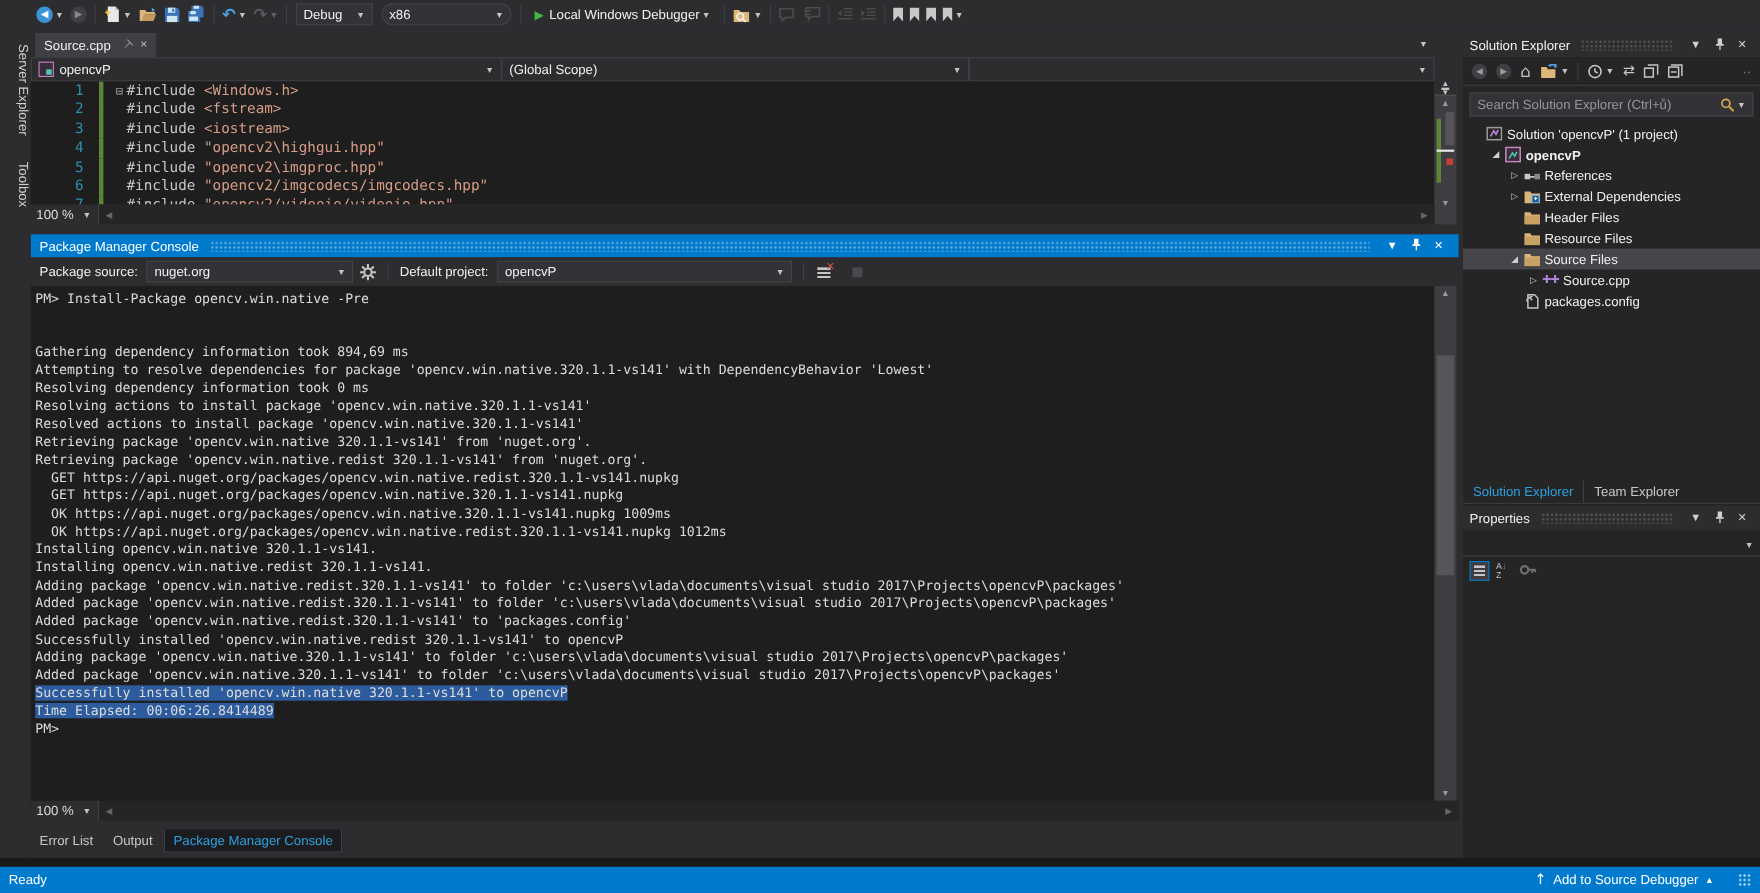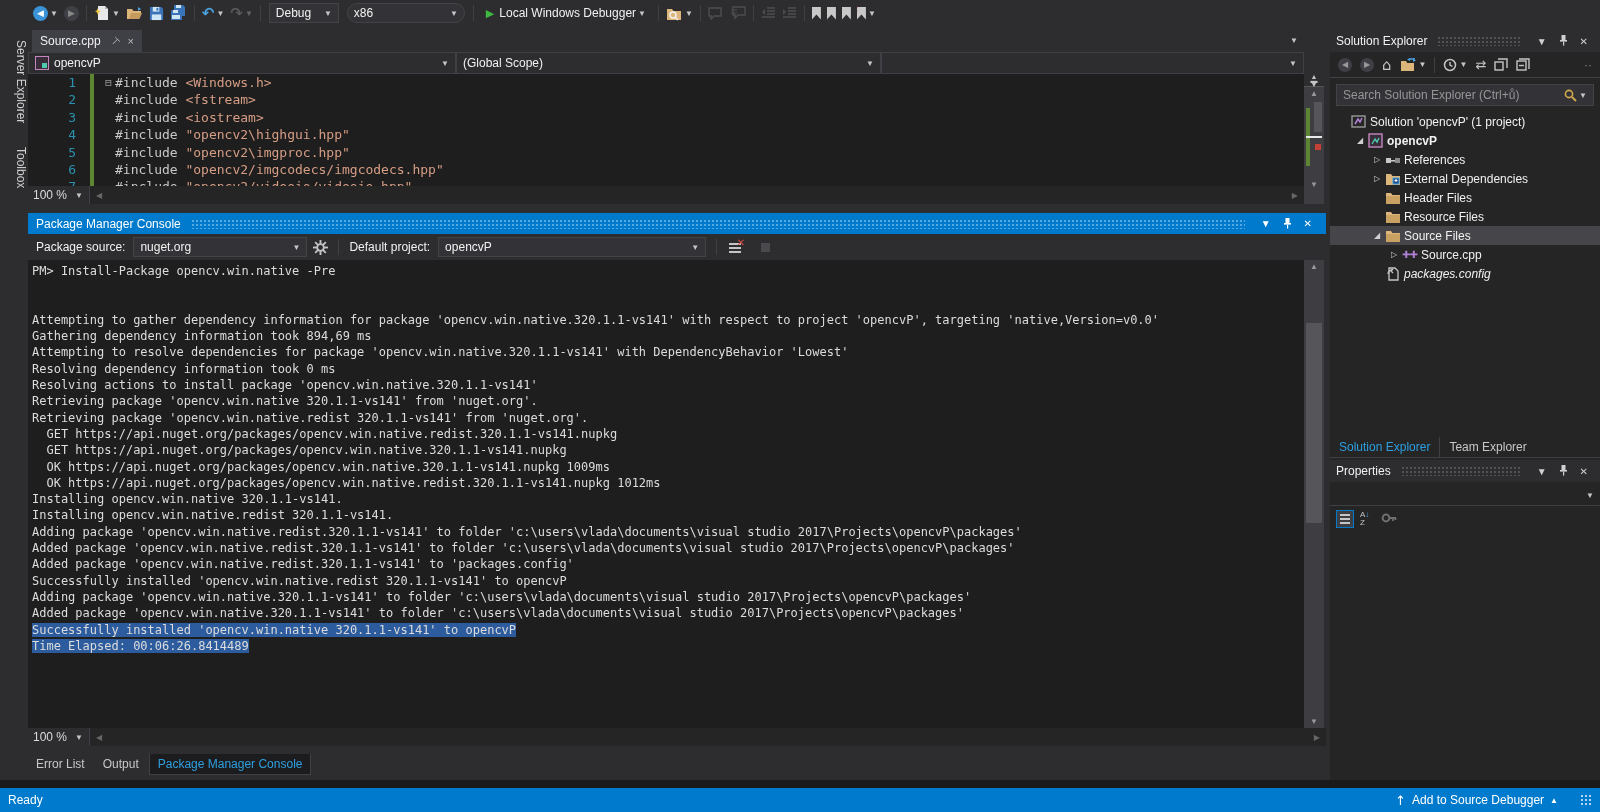--- a/index.html
+++ b/index.html
@@ -360,21 +360,21 @@
           <rect x="2.5" y="1" width="4" height="5" fill="#fff"></rect>
           <rect x="1" y="6" width="7" height="1.6" fill="#fff"></rect>
           <rect x="4" y="7.6" width="1.2" height="4" fill="#fff"></rect>
         </svg>
     </span>
     <span class="title-btn">✕</span>
   </div>
 
   <div id="pmc-toolbar">
     <span class="lbl">Package source:</span>
-    <div class="combo" style="width:174px;">
+    <div class="combo" style="width:188px;">
       <span>nuget.org</span>
       <span class="caret">▼</span>
     </div>
     <svg class="gear-svg" width="15" height="15" viewBox="0 0 16 16">
       <g fill="#c5c5c5">
         <rect x="7" y="0" width="2" height="4"></rect>
           <rect x="7" y="12" width="2" height="4"></rect>
         <rect x="0" y="7" width="4" height="2"></rect>
           <rect x="12" y="7" width="4" height="2"></rect>
         <rect x="7" y="0" width="2" height="4" transform="rotate(45 8 8)"></rect>
@@ -395,41 +395,42 @@
       <div class="bars"></div>
       <span class="rx">✕</span>
     </div>
     <div class="stop-ico"></div>
   </div>
 
   <div id="console">
       <div class="con-line"><span>PM&gt; Install-Package opencv.win.native -Pre</span></div>
       <div class="con-line"><span> </span></div>
       <div class="con-line"><span> </span></div>
-      <div class="con-line"><span>Attempting to gather dependency information for package 'opencv.win.native.320.1.1-vs141' with respect to project 'opencvP', targeting 'native,Version=v0.0'</span></div>
       <div class="con-line"><span>Gathering dependency information took 894,69 ms</span></div>
       <div class="con-line"><span>Attempting to resolve dependencies for package 'opencv.win.native.320.1.1-vs141' with DependencyBehavior 'Lowest'</span></div>
       <div class="con-line"><span>Resolving dependency information took 0 ms</span></div>
       <div class="con-line"><span>Resolving actions to install package 'opencv.win.native.320.1.1-vs141'</span></div>
+      <div class="con-line"><span>Resolved actions to install package 'opencv.win.native.320.1.1-vs141'</span></div>
       <div class="con-line"><span>Retrieving package 'opencv.win.native 320.1.1-vs141' from 'nuget.org'.</span></div>
       <div class="con-line"><span>Retrieving package 'opencv.win.native.redist 320.1.1-vs141' from 'nuget.org'.</span></div>
       <div class="con-line"><span>  GET https://api.nuget.org/packages/opencv.win.native.redist.320.1.1-vs141.nupkg</span></div>
       <div class="con-line"><span>  GET https://api.nuget.org/packages/opencv.win.native.320.1.1-vs141.nupkg</span></div>
       <div class="con-line"><span>  OK https://api.nuget.org/packages/opencv.win.native.320.1.1-vs141.nupkg 1009ms</span></div>
       <div class="con-line"><span>  OK https://api.nuget.org/packages/opencv.win.native.redist.320.1.1-vs141.nupkg 1012ms</span></div>
       <div class="con-line"><span>Installing opencv.win.native 320.1.1-vs141.</span></div>
       <div class="con-line"><span>Installing opencv.win.native.redist 320.1.1-vs141.</span></div>
       <div class="con-line"><span>Adding package 'opencv.win.native.redist.320.1.1-vs141' to folder 'c:\users\vlada\documents\visual studio 2017\Projects\opencvP\packages'</span></div>
       <div class="con-line"><span>Added package 'opencv.win.native.redist.320.1.1-vs141' to folder 'c:\users\vlada\documents\visual studio 2017\Projects\opencvP\packages'</span></div>
       <div class="con-line"><span>Added package 'opencv.win.native.redist.320.1.1-vs141' to 'packages.config'</span></div>
       <div class="con-line"><span>Successfully installed 'opencv.win.native.redist 320.1.1-vs141' to opencvP</span></div>
       <div class="con-line"><span>Adding package 'opencv.win.native.320.1.1-vs141' to folder 'c:\users\vlada\documents\visual studio 2017\Projects\opencvP\packages'</span></div>
       <div class="con-line"><span>Added package 'opencv.win.native.320.1.1-vs141' to folder 'c:\users\vlada\documents\visual studio 2017\Projects\opencvP\packages'</span></div>
       <div class="con-line"><span class="hl">Successfully installed 'opencv.win.native 320.1.1-vs141' to opencvP</span></div>
       <div class="con-line"><span class="hl">Time Elapsed: 00:06:26.8414489</span></div>
+      <div class="con-line"><span>PM&gt; </span></div>
     </div>
 
   <div id="con-vscroll">
     <div class="sb-arrow">▲</div>
     <div id="con-track">
       <div id="con-thumb"></div>
     </div>
     <div class="sb-arrow">▼</div>
   </div>
 
@@ -582,21 +583,21 @@
           </span>
           <span class="tree-lbl">Source Files</span>
         </div>
         <div class="tree-row" style="padding-left: 57px;">
           <span class="tw">▷</span>
           <span class="tree-ico">
             <span class="cpp-g">✚✚</span>
           </span>
           <span class="tree-lbl">Source.cpp</span>
         </div>
-        <div class="tree-row" style="padding-left: 40px; font-style: italic;">
+        <div class="tree-row" style="padding-left: 40px;">
           <span class="tw"></span>
           <span class="tree-ico">
             <svg width="14" height="15" viewBox="0 0 14 15">
               <path d="M3 2h6l3 3v9H3z" fill="none" stroke="#c8c8c8" stroke-width="1.3"></path>
               <path d="M2 8c0-3 2-4 4-4" fill="none" stroke="#c8c8c8" stroke-width="1.3"></path>
               <path d="M7 3L5 5l2 2" fill="none" stroke="#c8c8c8" stroke-width="1.3"></path>
             </svg>
           </span>
           <span class="tree-lbl">packages.config</span>
         </div>

